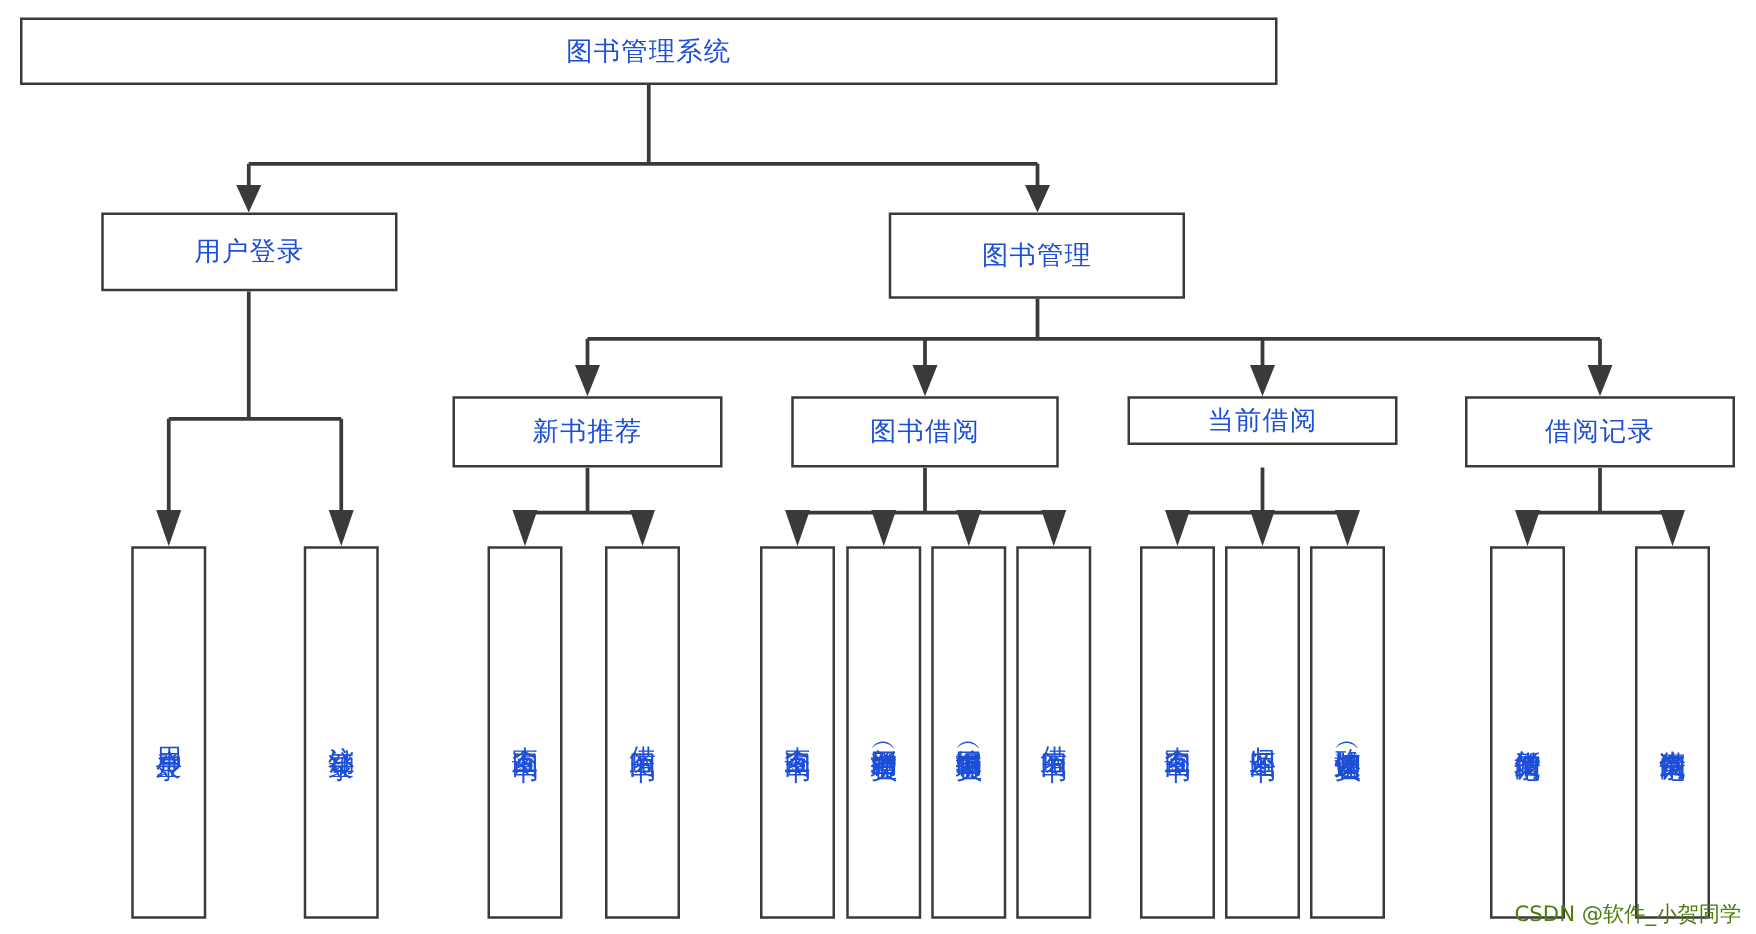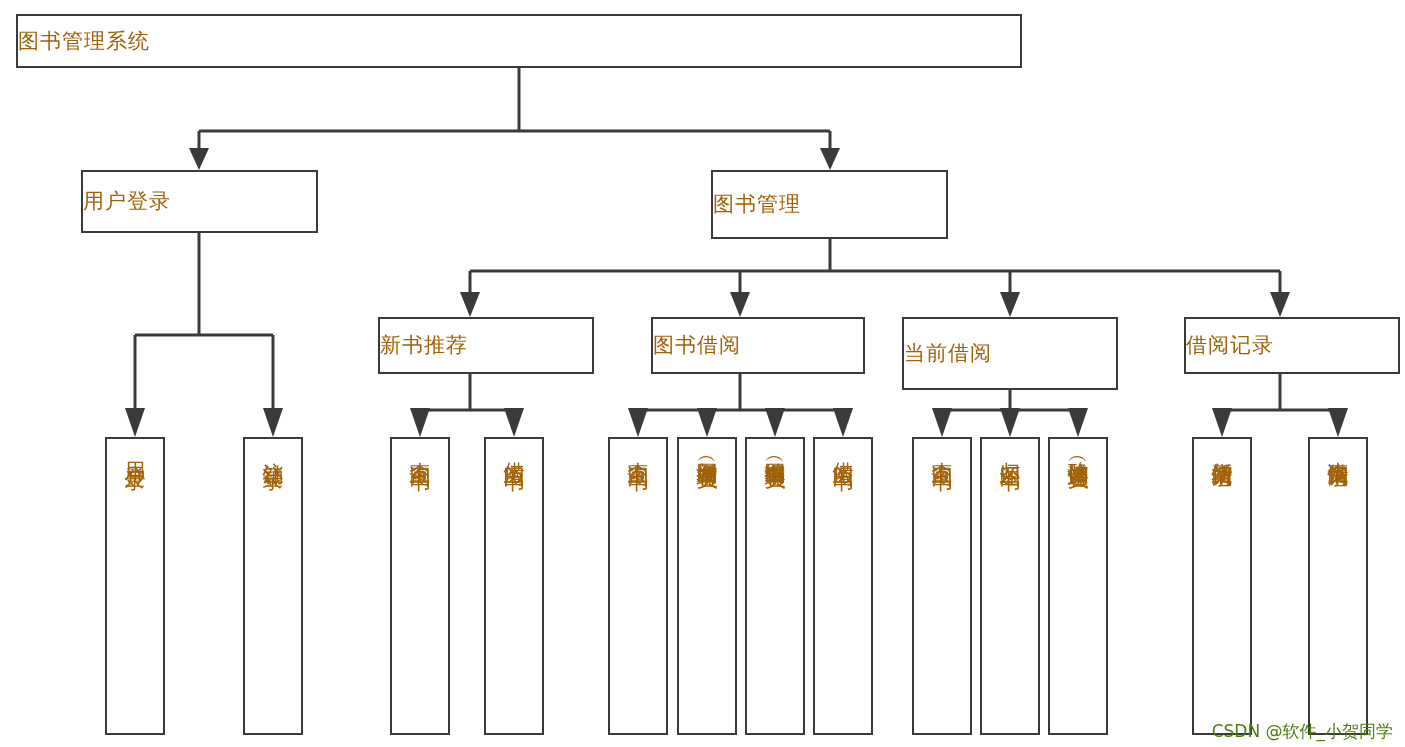--- a/index.html
+++ b/index.html
@@ -14,21 +14,22 @@
   #diagram{
     position:absolute;left:0;top:0;width:1405px;height:747px;
   }
   .node{
     position:absolute;
     box-sizing:border-box;
     background:#ffffff;
     border:2px solid #3a3a3a;
     display:flex;
     align-items:center;
-    color:#a16207;
+    justify-content:center;
+    color:#1d4ed8;
     line-height:1.15;
   }
   .node.horiz{
     font-size:21px;
     letter-spacing:1px;
   }
   .node.vert{
     writing-mode:vertical-rl;
     text-orientation:upright;
     font-size:21px;
@@ -126,30 +127,30 @@
     <span class="node-label">图书管理系统</span>
   </div>
 
   <div class="node horiz" style="left:81px;top:170px;width:237px;height:63px;">
     <span class="node-label">用户登录</span>
   </div>
   <div class="node horiz" style="left:711px;top:170px;width:237px;height:69px;">
     <span class="node-label">图书管理</span>
   </div>
 
-  <div class="node horiz" style="left:362px;top:317px;width:216px;height:57px;margin-left:16px;">
+  <div class="node horiz" style="left:362px;top:317px;width:216px;height:57px;">
     <span class="node-label">新书推荐</span>
   </div>
-  <div class="node horiz" style="left:633px;top:317px;width:214px;height:57px;margin-left:18px;">
+  <div class="node horiz" style="left:633px;top:317px;width:214px;height:57px;">
     <span class="node-label">图书借阅</span>
   </div>
-  <div class="node horiz" style="left:902px;top:317px;width:216px;height:73px;">
+  <div class="node horiz" style="left:902px;top:317px;width:216px;height:39px;">
     <span class="node-label">当前借阅</span>
   </div>
-  <div class="node horiz" style="left:1172px;top:317px;width:216px;height:57px;margin-left:12px;">
+  <div class="node horiz" style="left:1172px;top:317px;width:216px;height:57px;">
     <span class="node-label">借阅记录</span>
   </div>
 
   <div class="node vert" style="left:105px;top:437px;width:60px;height:298px;">
     <span class="node-label">用户登录</span>
   </div>
   <div class="node vert" style="left:243px;top:437px;width:60px;height:298px;">
     <span class="node-label">注销登录</span>
   </div>
 

